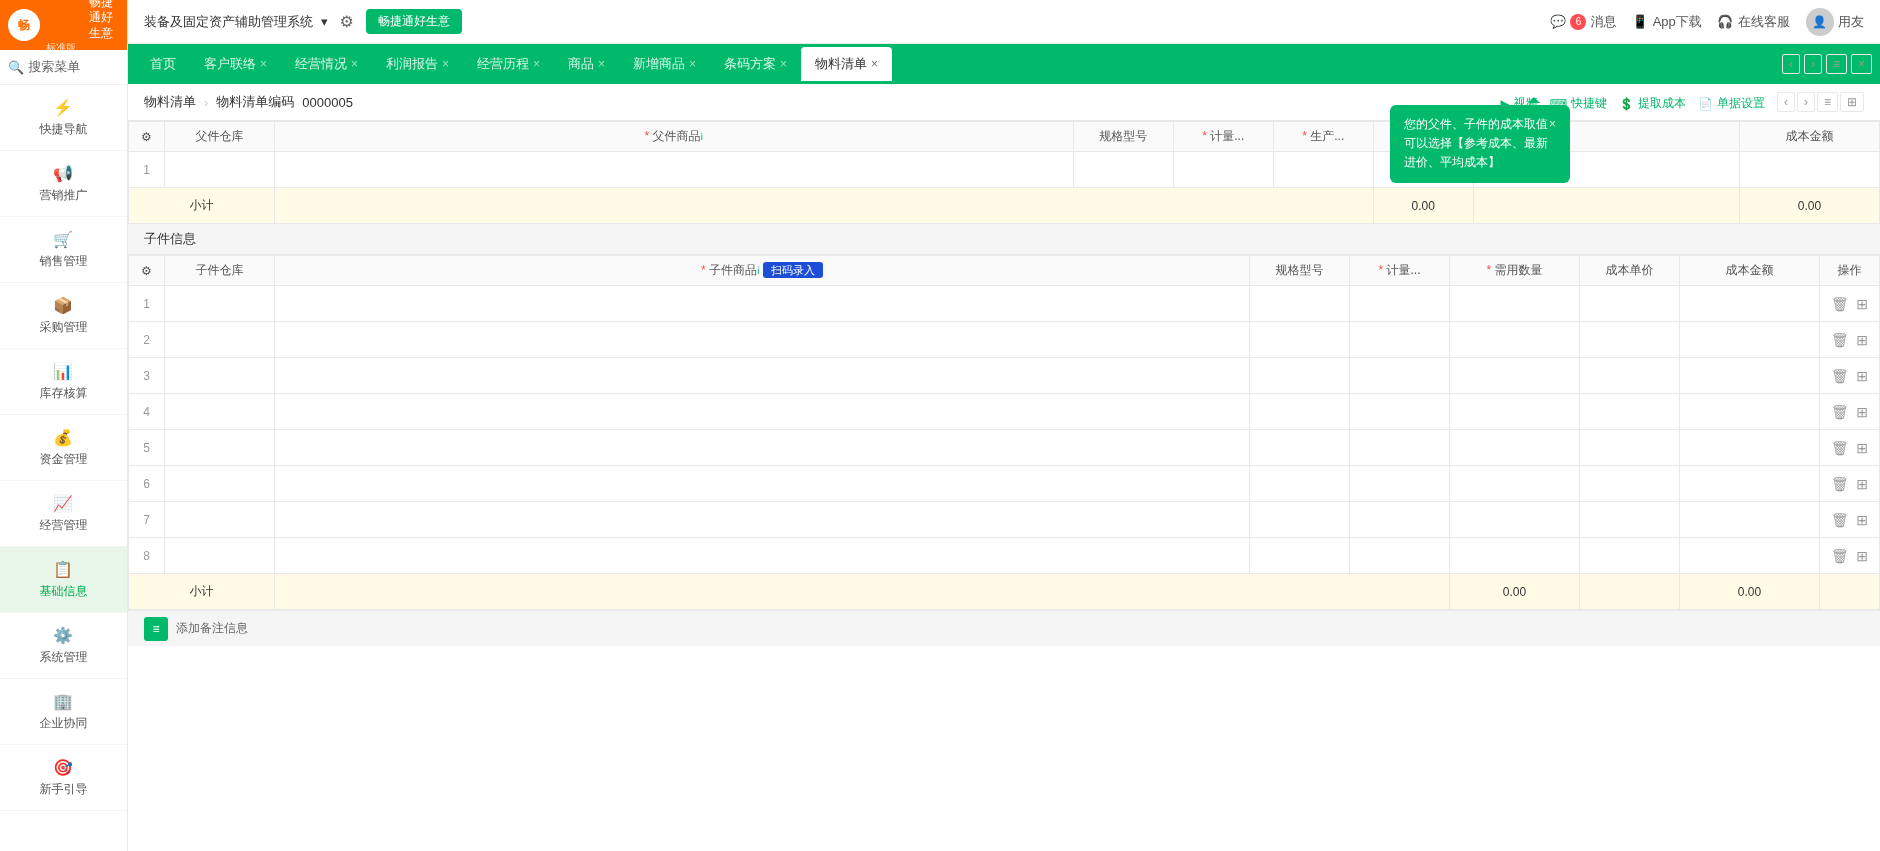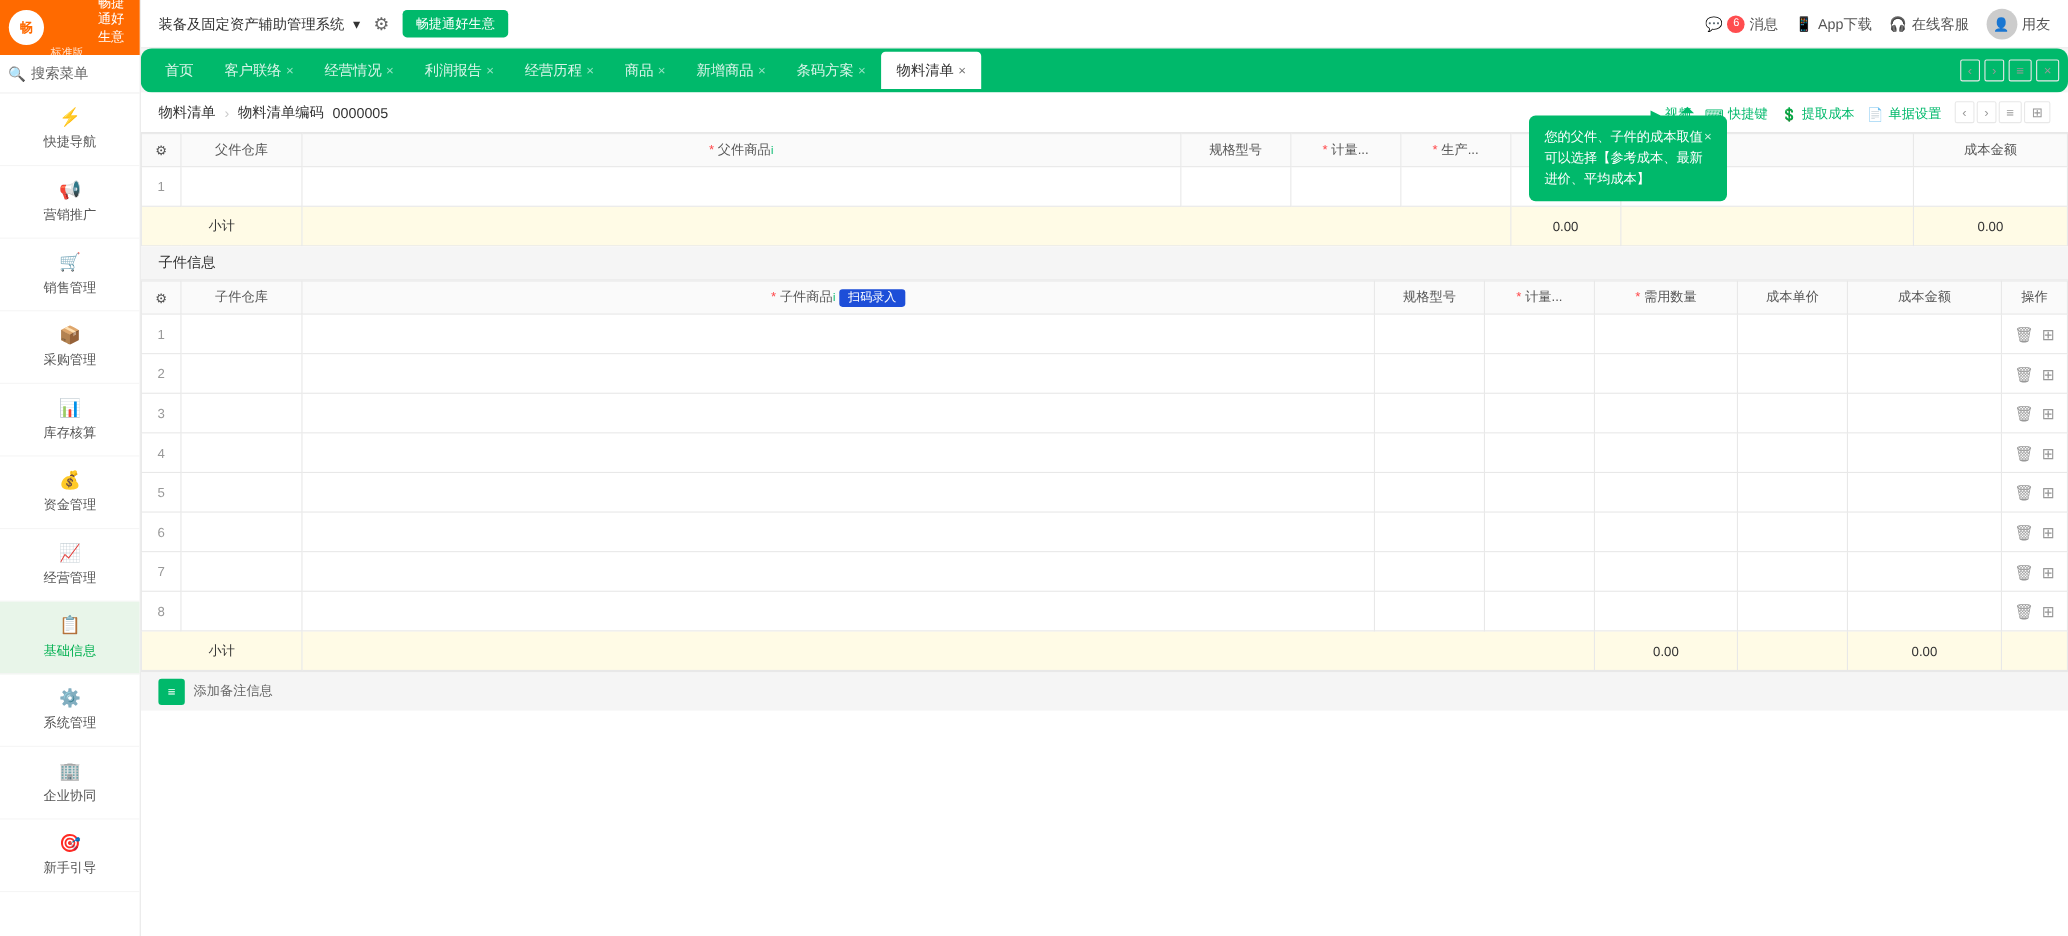--- a/index.html
+++ b/index.html
@@ -144,21 +144,20 @@
     }
 
     
     .tabbar {
       background: #00b96b;
       display: flex;
       align-items: center;
       padding: 0 8px;
       height: 40px;
       overflow-x: auto;
-      border-radius: 10px;
     }
     .tab {
       padding: 8px 14px;
       color: rgba(255,255,255,0.85);
       cursor: pointer;
       font-size: 13px;
       white-space: nowrap;
       display: flex;
       align-items: center;
       gap: 4px;

